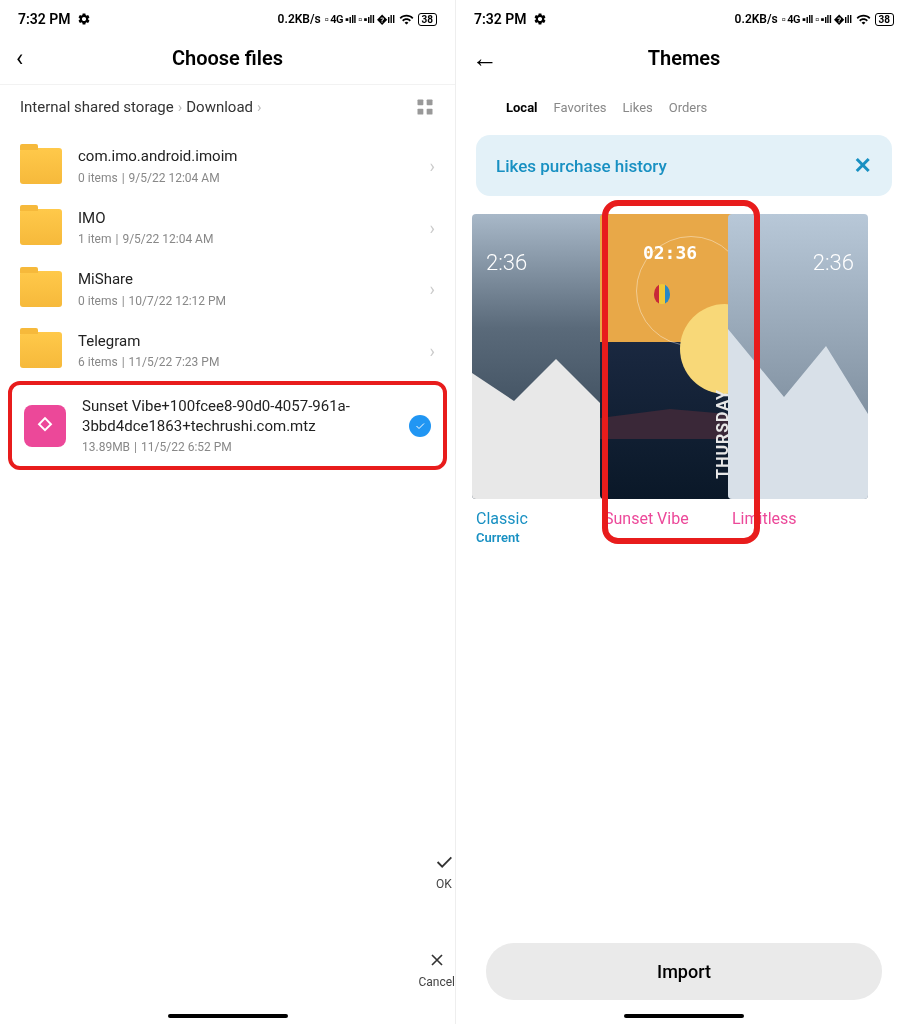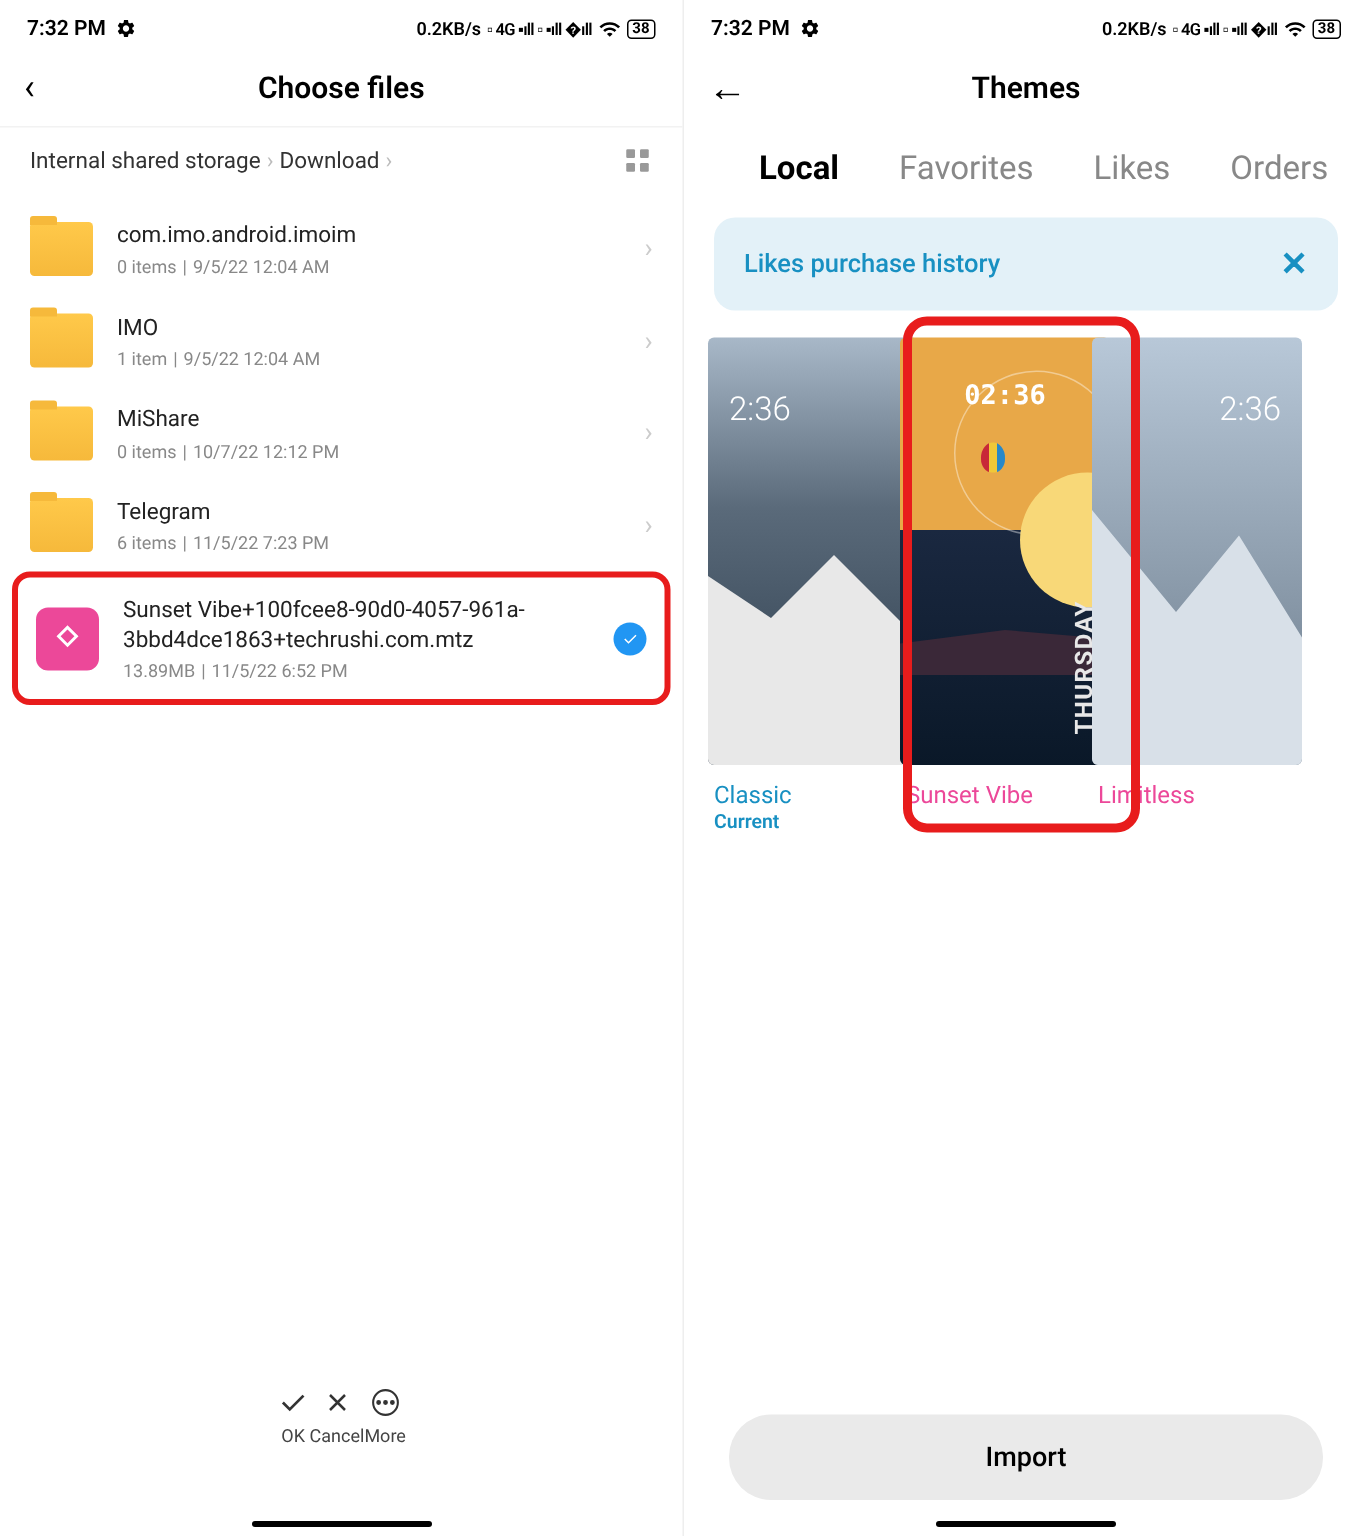--- a/index.html
+++ b/index.html
@@ -35,29 +35,29 @@
 .file-name { font-size: 15px; color: #222; line-height: 1.3; }
 .file-meta { font-size: 12px; color: #888; margin-top: 4px; }
 .file-meta .sep { margin: 0 4px; }
 .chevron-r { color: #ccc; font-size: 18px; }
 .check-circ { width: 22px; height: 22px; background: #2196f3; border-radius: 50%; display:flex; align-items:center; justify-content:center; }
 .check-circ svg { width: 12px; height: 12px; fill: #fff; stroke:#fff; stroke-width:2; }
 
 .highlight-box { border: 4px solid #e81c1c; border-radius: 12px; margin: 0 8px; }
 .highlight-box .file-row { padding-left: 12px; padding-right: 12px; }
 
-.bottom-bar { height: 90px; display: flex; justify-content: center; align-items: flex-start; border-top: 0; }
+.bottom-bar { height: 90px; display: flex; justify-content: center; gap: 58px; align-items: flex-end; border-top: 0; flex-direction: column; }
 .bb-item { display: flex; flex-direction: column; align-items: center; gap: 4px; cursor: pointer; }
 .bb-ico { width: 22px; height: 22px; display:flex; align-items:center; justify-content:center; }
 .bb-label { font-size: 12px; color: #444; }
 .nav-ind { display:flex; justify-content:center; padding-bottom:6px; }
 .nav-bar { width: 120px; height: 4px; background:#000; border-radius:2px; }
 
 
-.tabs-row { display: flex; gap: 40px; padding: 16px 30px 20px 50px; font-size: 22px; }
+.tabs-row { display: flex; gap: 16px; padding: 16px 30px 20px 50px; font-size: 13px; }
 .tab { color: #888; cursor: pointer; }
 .tab.active { color: #000; font-weight: 700; }
 
 .banner { margin: 0 20px 18px; background: #e3f1f8; border-radius: 14px; padding: 18px 20px; display: flex; justify-content: space-between; align-items: center; }
 .banner-text { color: #1890c2; font-size: 17px; font-weight: 500; }
 .banner-x { color: #1890c2; font-size: 22px; font-weight: 700; cursor: pointer; }
 
 .theme-grid { display: flex; gap: 4px; padding: 0 0 0 16px; position: relative; }
 .theme-card { width: 124px; }
 .theme-thumb { width: 140px; height: 285px; border-radius: 4px; position: relative; overflow: hidden; }

